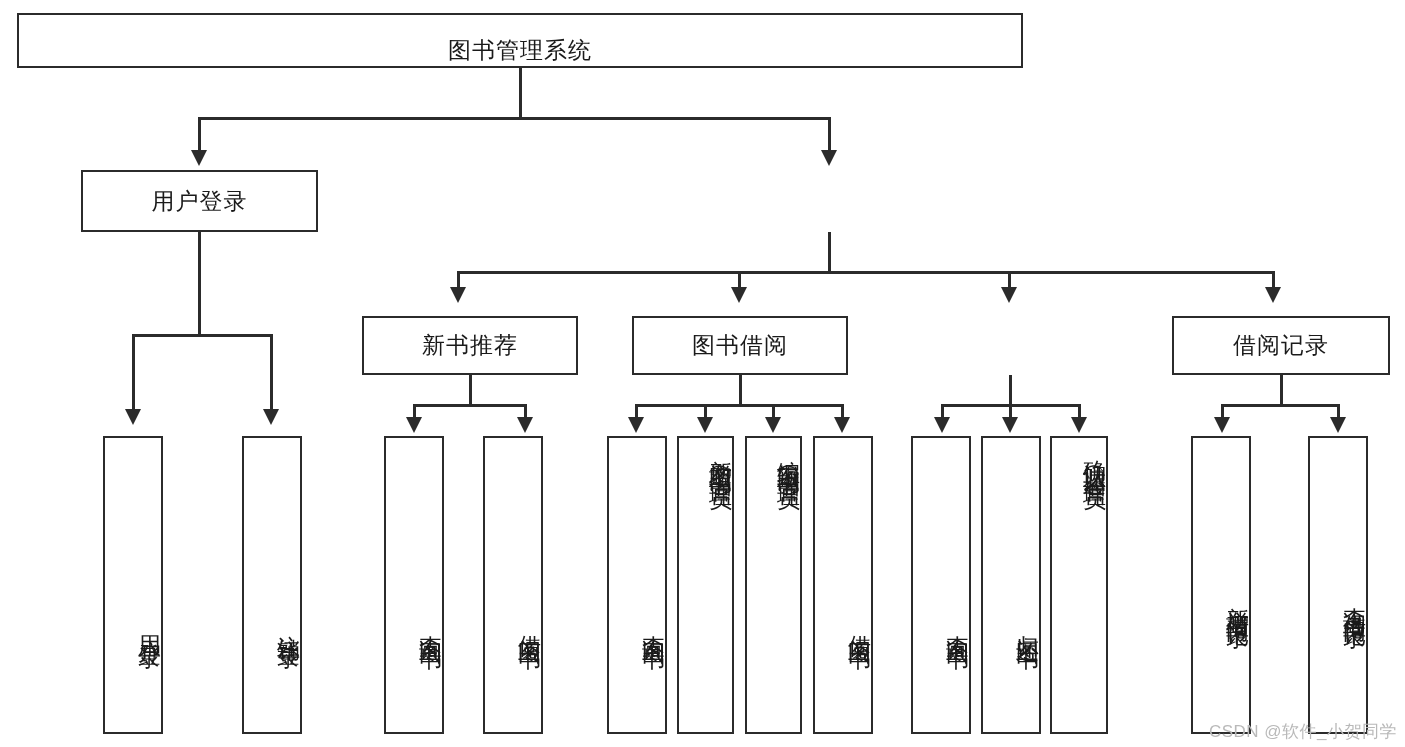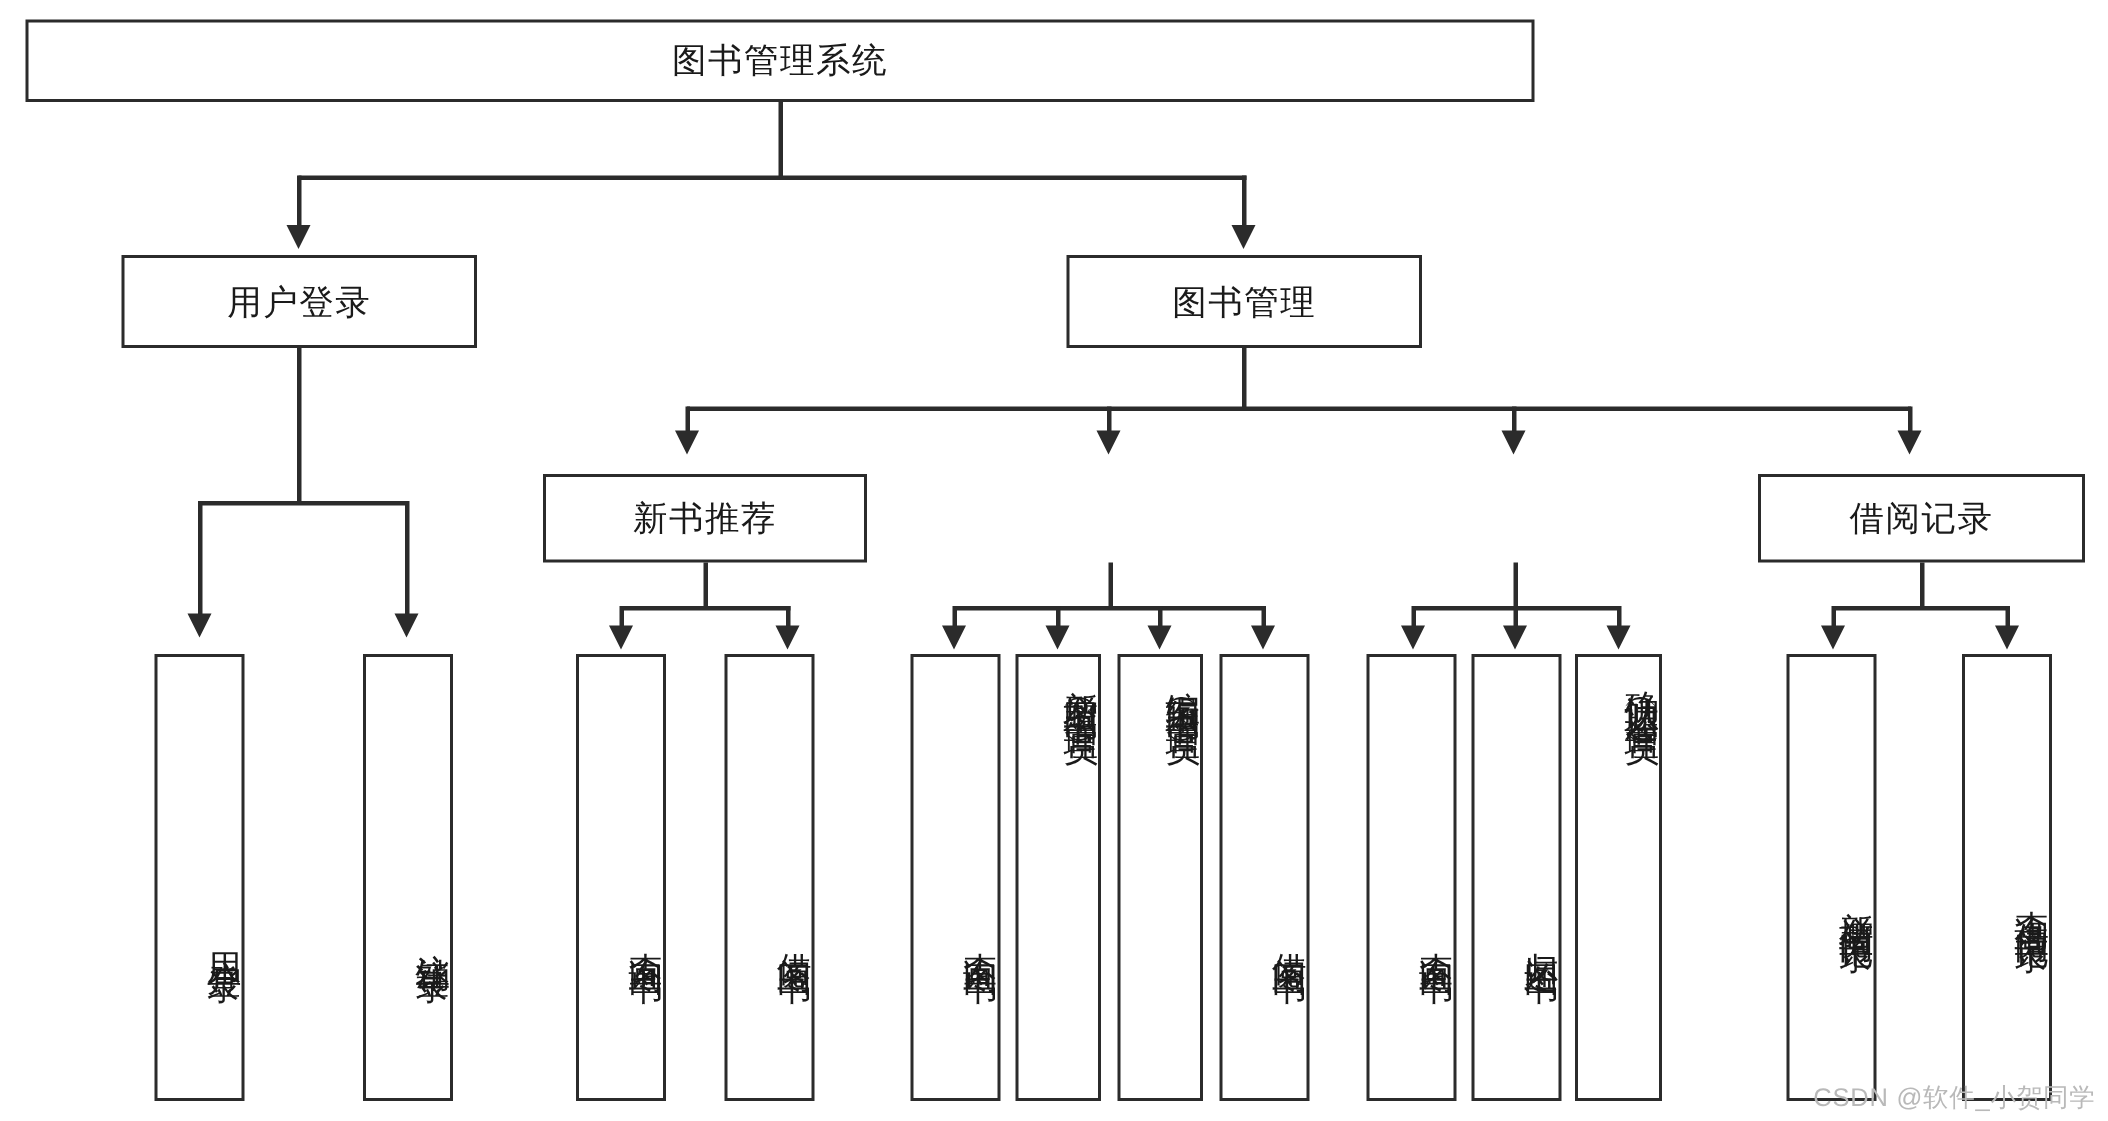--- a/index.html
+++ b/index.html
@@ -68,39 +68,36 @@
     white-space: nowrap;
     letter-spacing: 0.5px;
     margin-left: 14px;
   }
 </style>
 </head>
 <body>
 
 <div id="canvas">
 
-  <div class="node horiz" style="left:17px; top:13px; width:1006px; height:55px;">
+  <div class="node horiz" style="left:17px; top:13px; width:1006px; height:55px;align-items:flex-end;">
     <span>图书管理系统</span>
   </div>
 
   <div class="connector vbar" style="left:519px; top:68px; width:2.5px; height:51px;"></div>
 
   <div class="connector hbar" style="left:199px; top:117px; width:632px; height:2.5px;"></div>
 
   <div class="connector vbar" style="left:198px; top:117px; width:2.5px; height:34px;"></div>
   <div class="arrow" style="left:191px; top:150px;"></div>
 
   <div class="connector vbar" style="left:828px; top:117px; width:2.5px; height:34px;"></div>
   <div class="arrow" style="left:821px; top:150px;"></div>
 
   <div class="node horiz" style="left:81px; top:170px; width:237px; height:62px;">
     <span>用户登录</span>
-  </div>
-  <div class="node horiz" style="left:711px; top:170px; width:237px; height:62px;">
-    <span>图书管理</span>
   </div>
 
   <div class="connector vbar" style="left:198px; top:232px; width:2.5px; height:103px;"></div>
   <div class="connector hbar" style="left:133px; top:334px; width:139px; height:2.5px;"></div>
   <div class="connector vbar" style="left:132px; top:334px; width:2.5px; height:76px;"></div>
   <div class="arrow" style="left:125px; top:409px;"></div>
   <div class="connector vbar" style="left:270px; top:334px; width:2.5px; height:76px;"></div>
   <div class="arrow" style="left:263px; top:409px;"></div>
 
   <div class="connector vbar" style="left:828px; top:232px; width:2.5px; height:41px;"></div>
@@ -110,20 +107,23 @@
   <div class="connector vbar" style="left:738px; top:271px; width:2.5px; height:17px;"></div>
   <div class="arrow" style="left:731px; top:287px;"></div>
   <div class="connector vbar" style="left:1008px; top:271px; width:2.5px; height:17px;"></div>
   <div class="arrow" style="left:1001px; top:287px;"></div>
   <div class="connector vbar" style="left:1272px; top:271px; width:2.5px; height:17px;"></div>
   <div class="arrow" style="left:1265px; top:287px;"></div>
 
   <div class="node horiz" style="left:362px; top:316px; width:216px; height:59px;">
     <span>新书推荐</span>
   </div>
+  <div class="node horiz" style="left:632px; top:316px; width:216px; height:59px;">
+    <span>图书借阅</span>
+  </div>
   <div class="node horiz" style="left:1172px; top:316px; width:218px; height:59px;text-align:center;">
     <span>借阅记录</span>
   </div>
 
   <div class="connector vbar" style="left:469px; top:375px; width:2.5px; height:31px;"></div>
   <div class="connector hbar" style="left:414px; top:404px; width:113px; height:2.5px;"></div>
   <div class="connector vbar" style="left:413px; top:404px; width:2.5px; height:14px;"></div>
   <div class="arrow" style="left:406px; top:417px;"></div>
   <div class="connector vbar" style="left:524px; top:404px; width:2.5px; height:14px;"></div>
   <div class="arrow" style="left:517px; top:417px;"></div>

